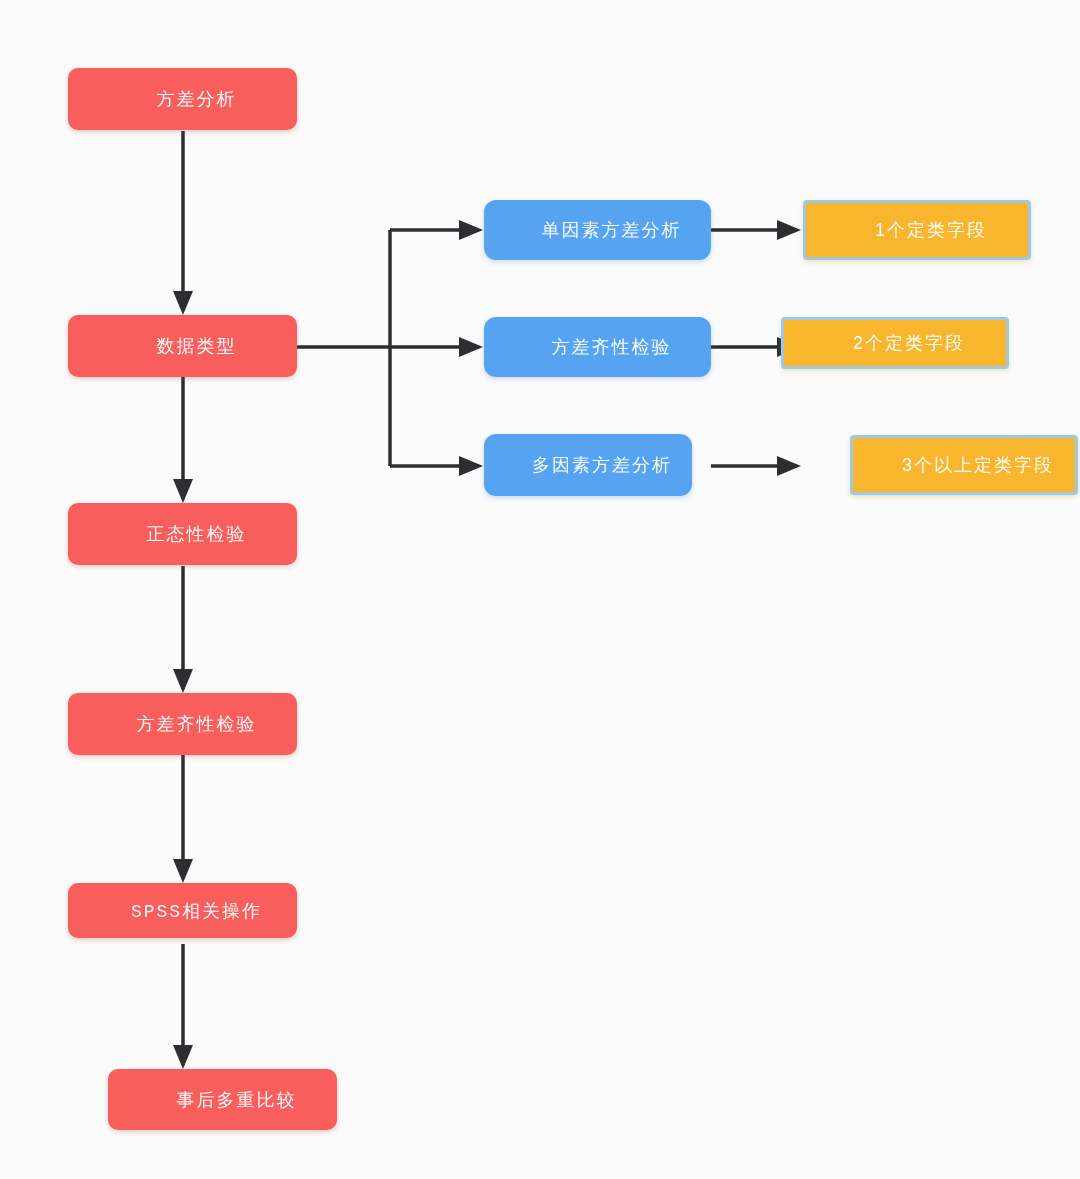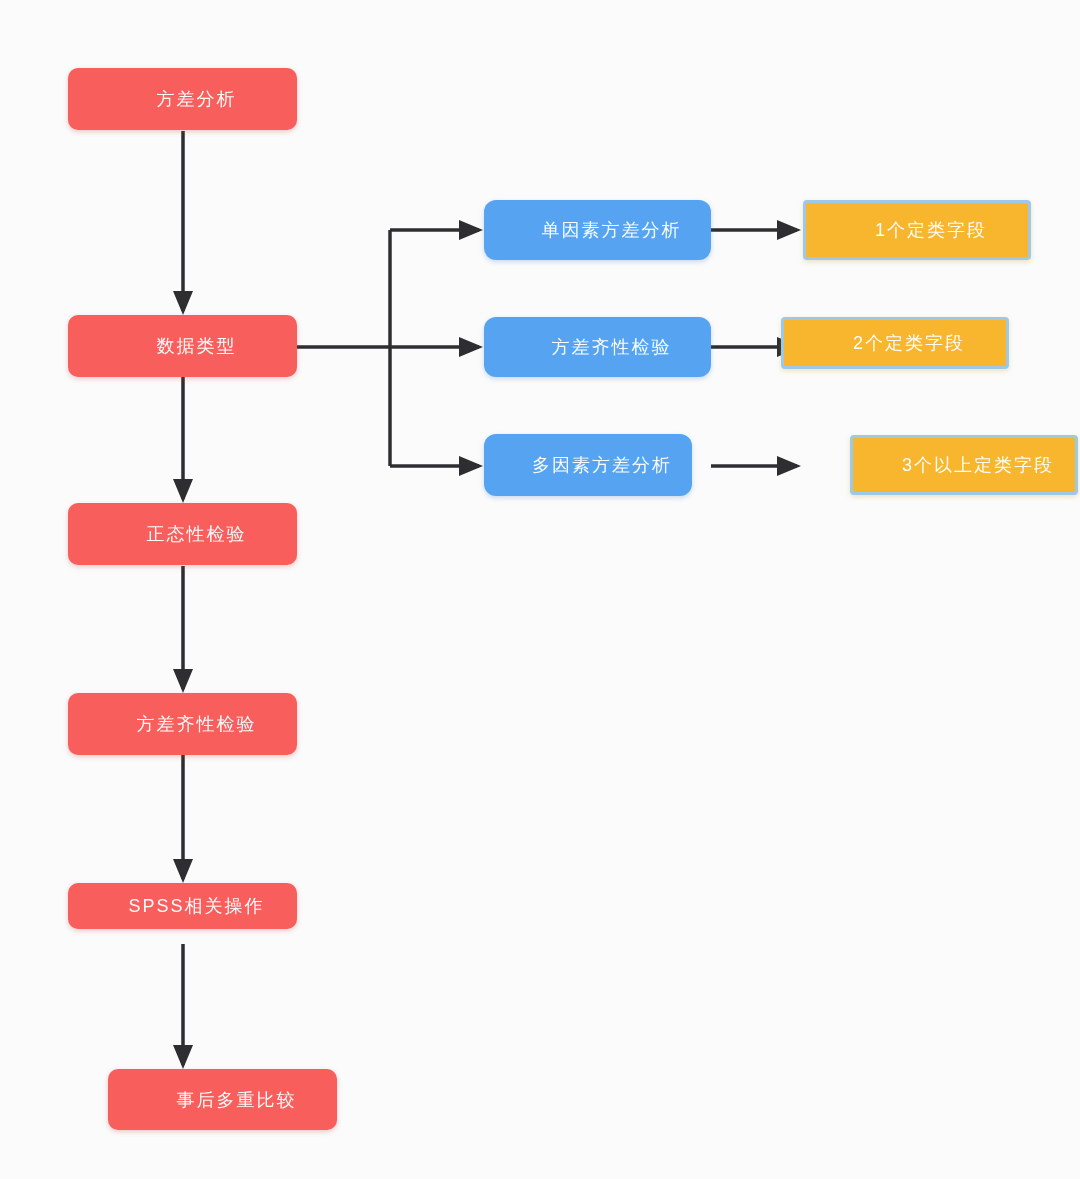--- a/index.html
+++ b/index.html
@@ -49,21 +49,21 @@
     background: var(--tertiary, #f8b62f);
     border: 3px solid var(--tertiary-border, #9ec9e6);
     border-radius: 4px;
     box-shadow: 0 2px 5px rgba(190, 150, 40, 0.25);
   }
   
   .n-anova        { left: 68px;  top: 68px;   width: 229px; height: 62px; }
   .n-datatype     { left: 68px;  top: 315px;  width: 229px; height: 62px; }
   .n-normality    { left: 68px;  top: 503px;  width: 229px; height: 62px; }
   .n-homogeneity  { left: 68px;  top: 693px;  width: 229px; height: 62px; }
-  .n-spss         { left: 68px;  top: 883px;  width: 229px; height: 46px; }
+  .n-spss         { left: 68px;  top: 883px;  width: 229px; height: 55px; font-family: Liberation Mono, monospace; }
   .n-posthoc      { left: 68px;  top: 1069px; width: 229px; height: 61px; margin-left: 40px; }
   
   .n-oneway       { left: 484px; top: 200px;  width: 227px; height: 60px; }
   .n-twoway       { left: 484px; top: 317px;  width: 227px; height: 60px; }
   .n-multiway     { left: 484px; top: 434px;  width: 208px; height: 62px; }
   
   .n-field1       { left: 803px; top: 200px;  width: 228px; height: 60px; }
   .n-field2       { left: 763px; top: 317px;  width: 228px; height: 52px; margin-left: 18px; }
   .n-field3       { left: 850px; top: 435px;  width: 228px; height: 60px; }
 </style>

